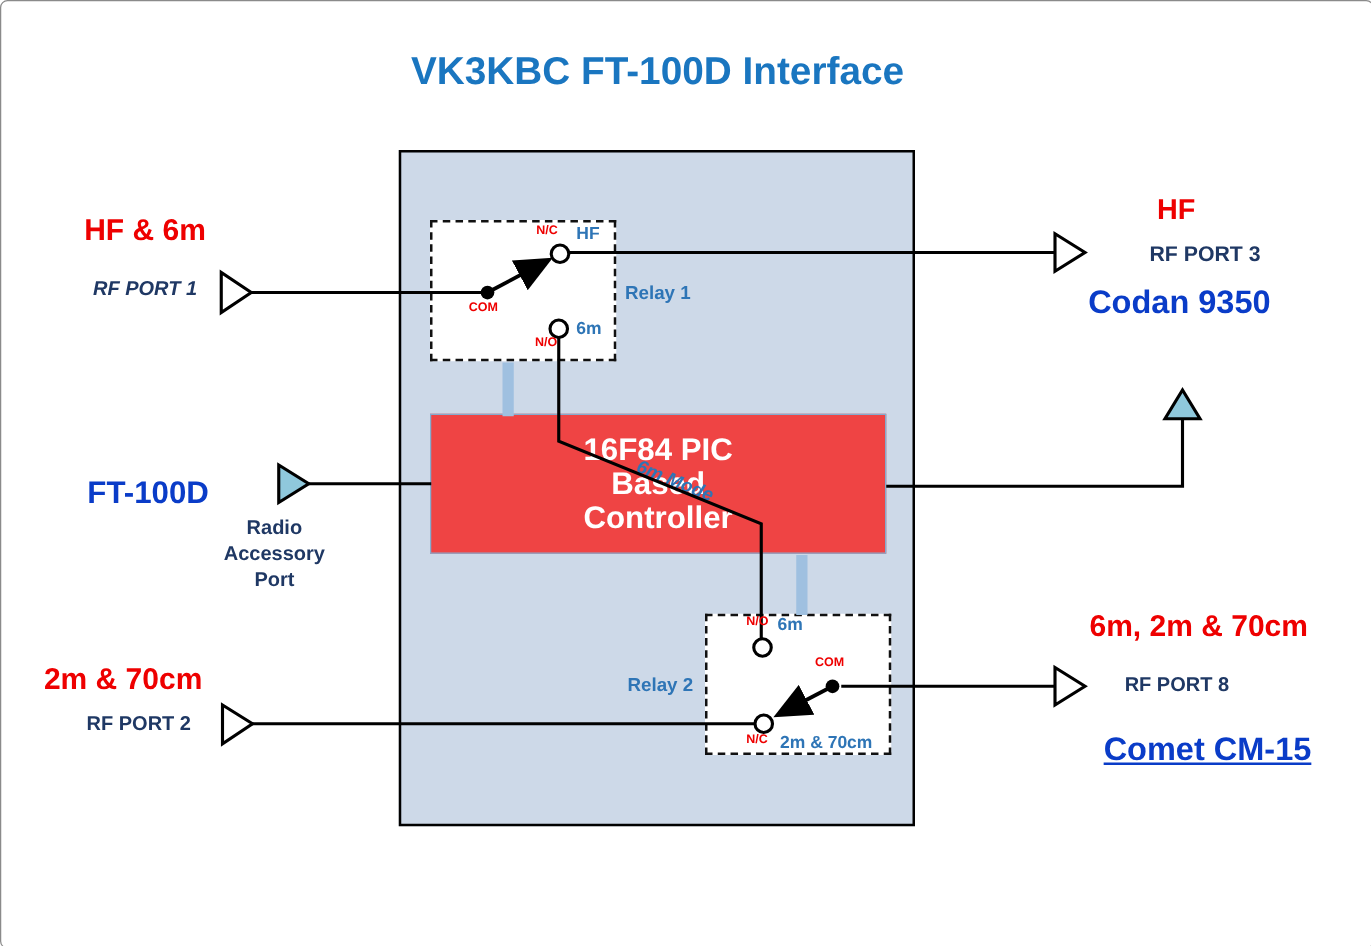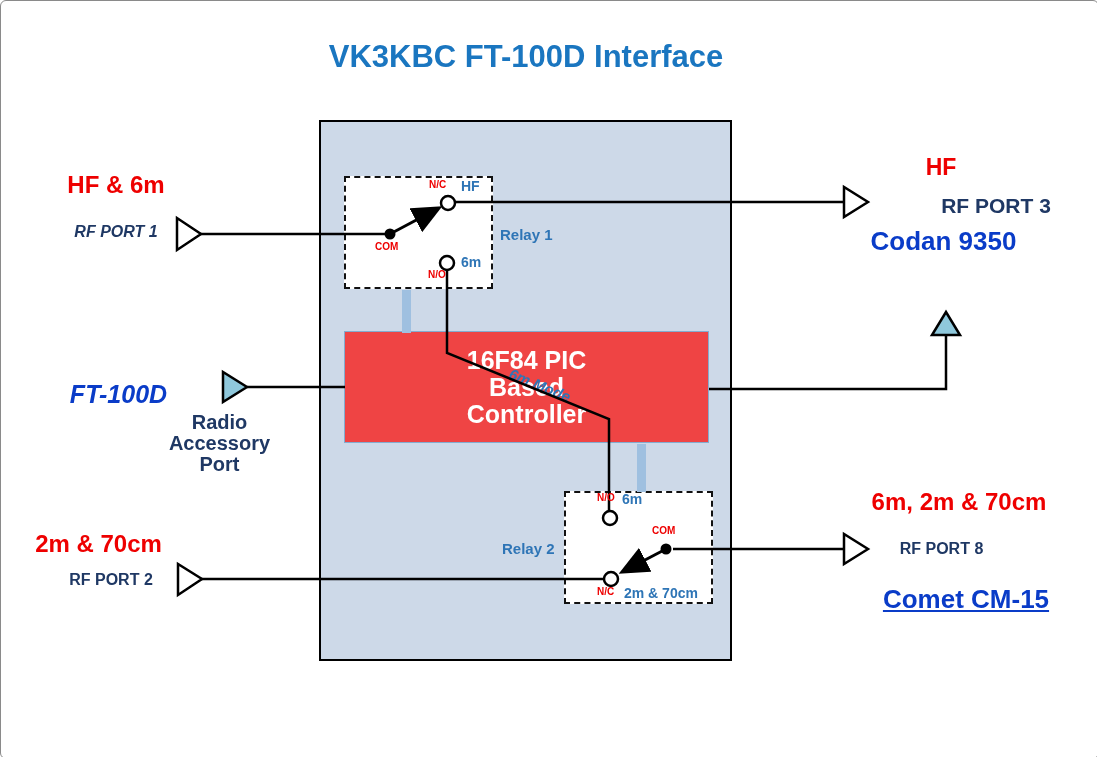--- a/index.html
+++ b/index.html
@@ -37,26 +37,26 @@
   .red{color:#ee0000;}
   .navy{color:#1f3864;}
   .devblue{color:#0a3cc8;}
   .steel{color:#2e75b6;}
   .titleblue{color:#1a76c0;}
 
   
   .title{left:275px;top:38px;width:500px;font-size:31px;}
   .hf6m{left:40px;top:170px;width:150px;font-size:24px;}
   .rfport1{left:40px;top:222px;width:150px;font-size:16px;font-style:italic;}
-  .ft100d{left:40px;top:379px;width:155px;font-size:25px;font-style:italic;}
-  .radio-port{left:166px;top:411px;width:105px;font-size:20px;line-height:21px;}
+  .ft100d{left:40px;top:379px;width:155px;font-size:25px;}
+  .radio-port{left:166px;top:411px;width:105px;font-size:16px;line-height:21px;}
   .band2{left:15px;top:529px;width:165px;font-size:24px;}
   .rfport2{left:30px;top:570px;width:160px;font-size:16px;}
   .hf-r{left:890px;top:153px;width:100px;font-size:23px;}
-  .rfport3{left:930px;top:193px;width:130px;font-size:21px;text-align:center;}
+  .rfport3{left:898px;top:193px;width:130px;font-size:17px;text-align:center;}
   .codan{left:855px;top:225px;width:175px;font-size:26px;}
   .antenna-port{left:878px;top:269px;width:130px;font-size:16px;line-height:21px;}
   .band4{left:858px;top:487px;width:200px;font-size:24px;}
   .rfport4{left:888px;top:539px;width:105px;font-size:16px;}
   .comet{left:875px;top:583px;width:180px;font-size:26px;text-decoration:underline;}
 
   
   .rl{font-size:10px;}
   .rb{font-size:14px;}
   .r1-nc{left:428px;top:178px;}   .r1-ncband{left:460px;top:177px;}

